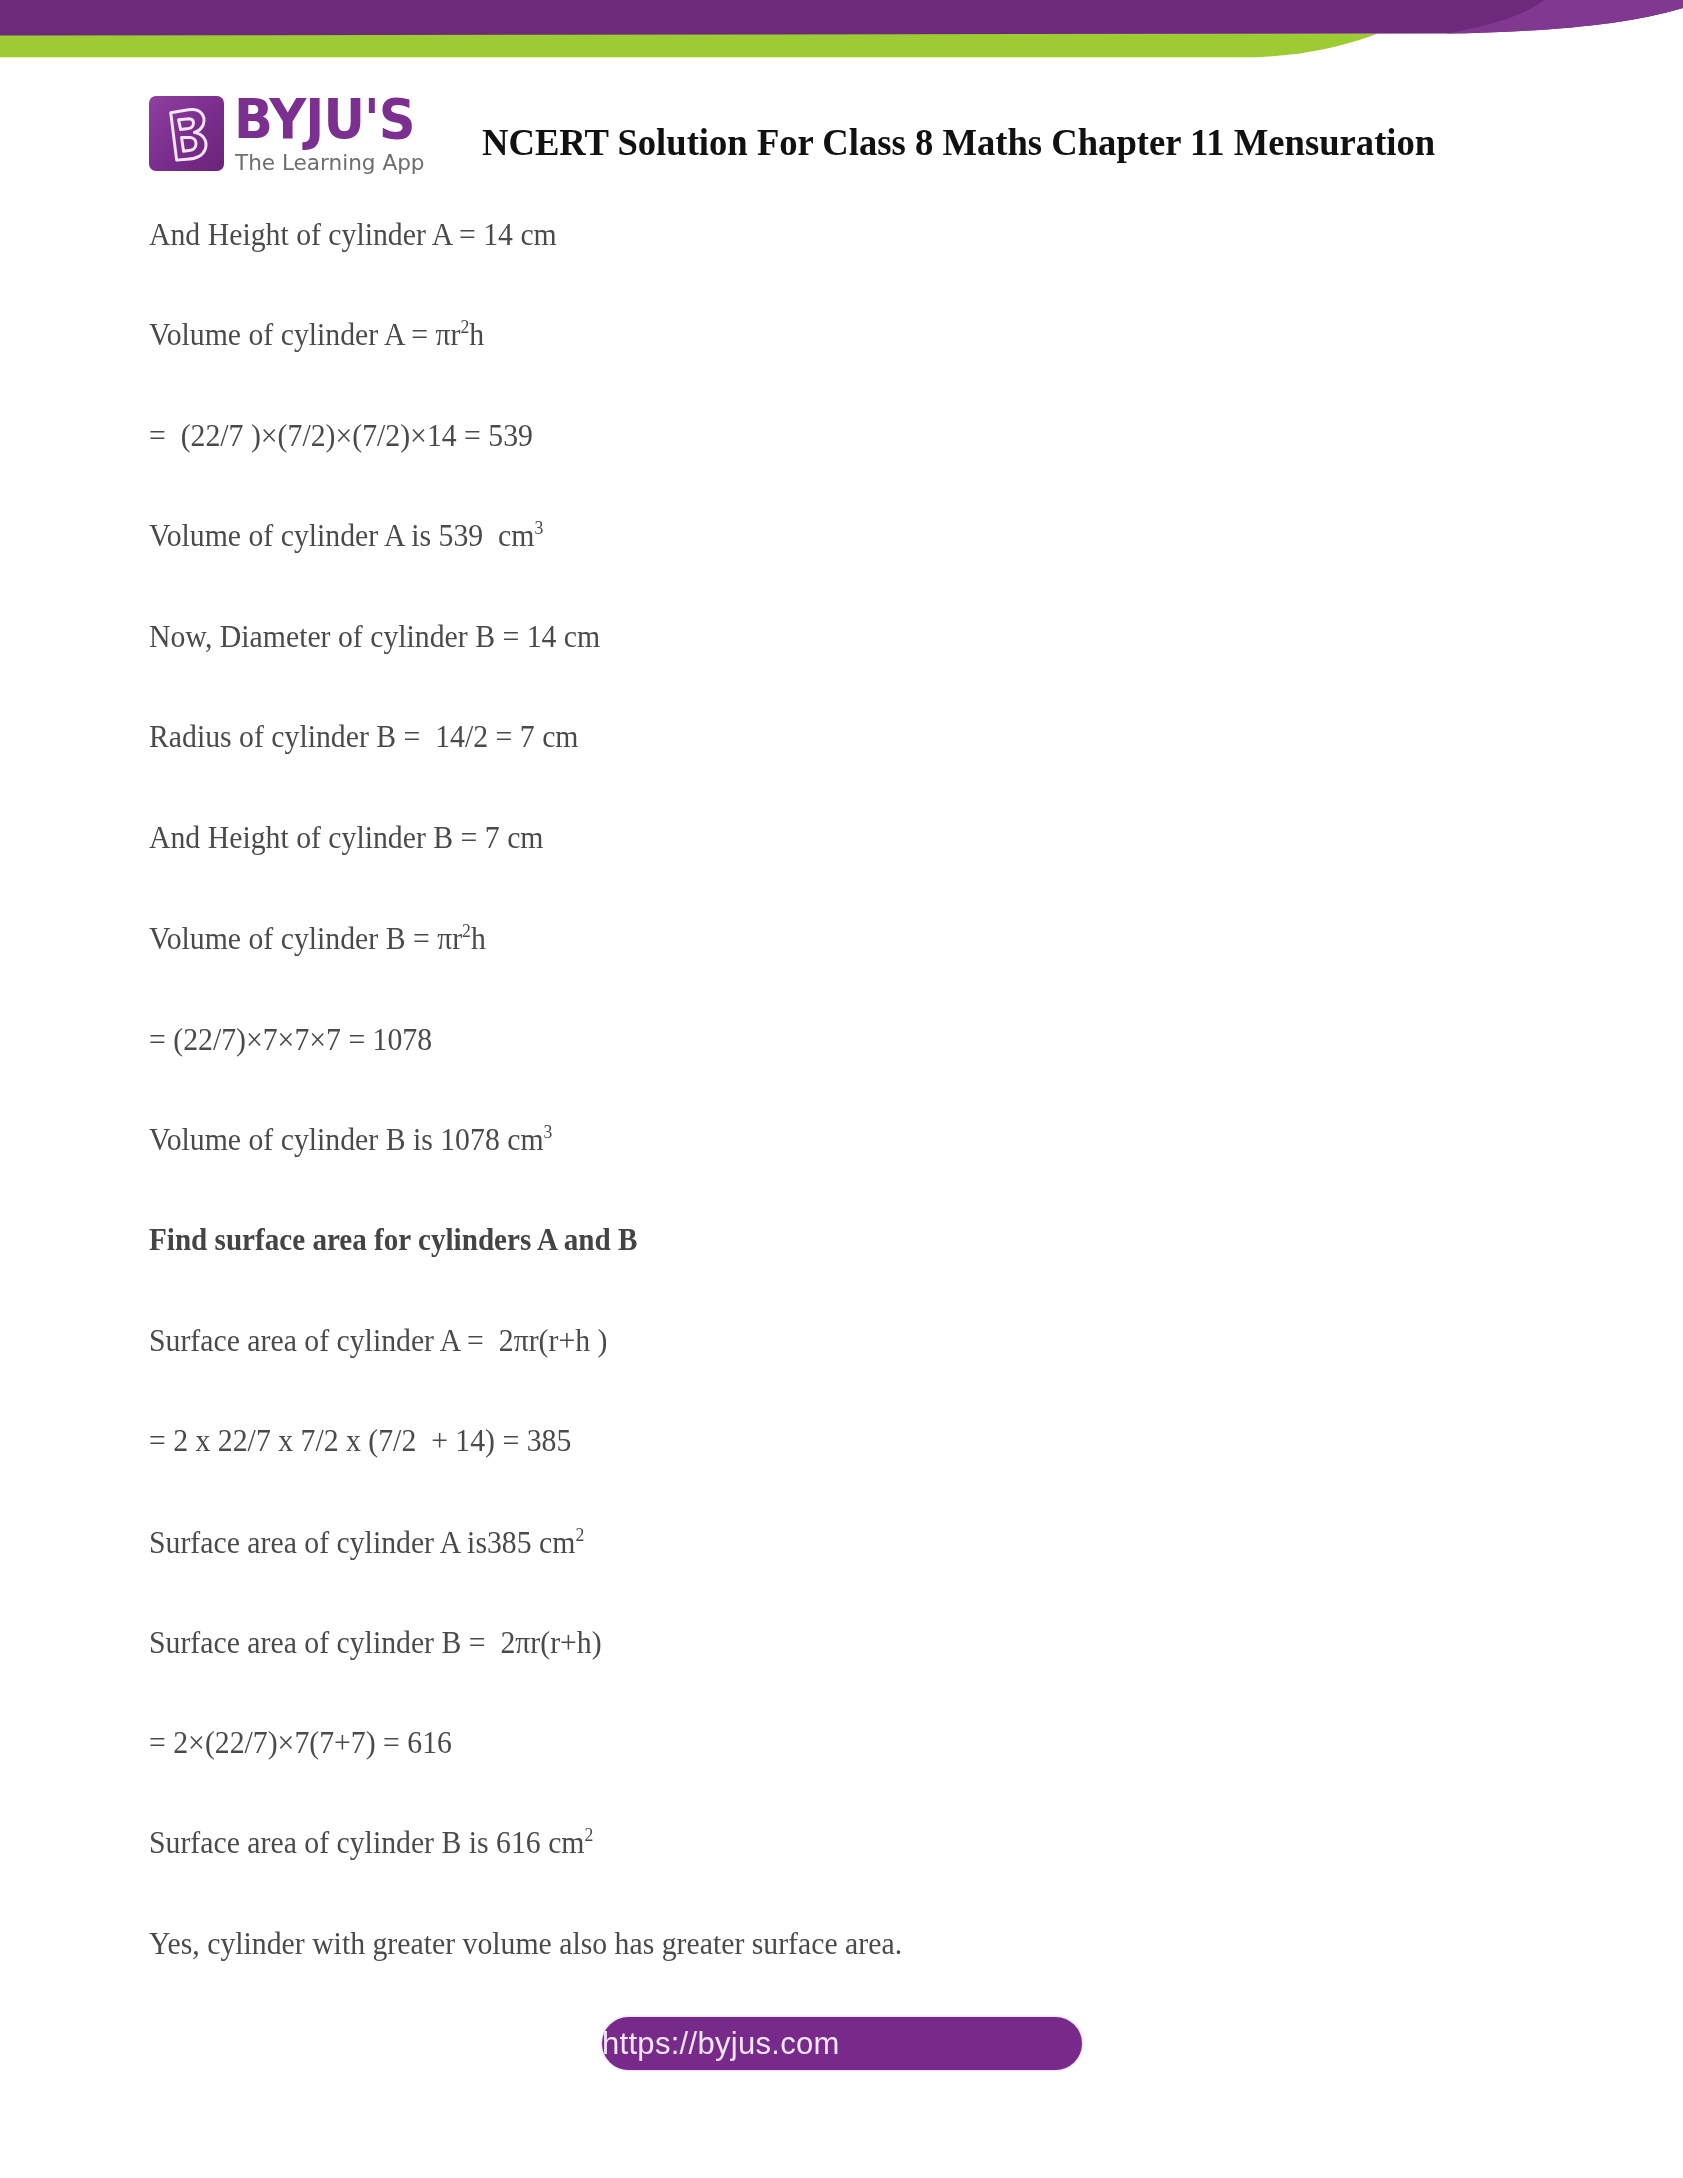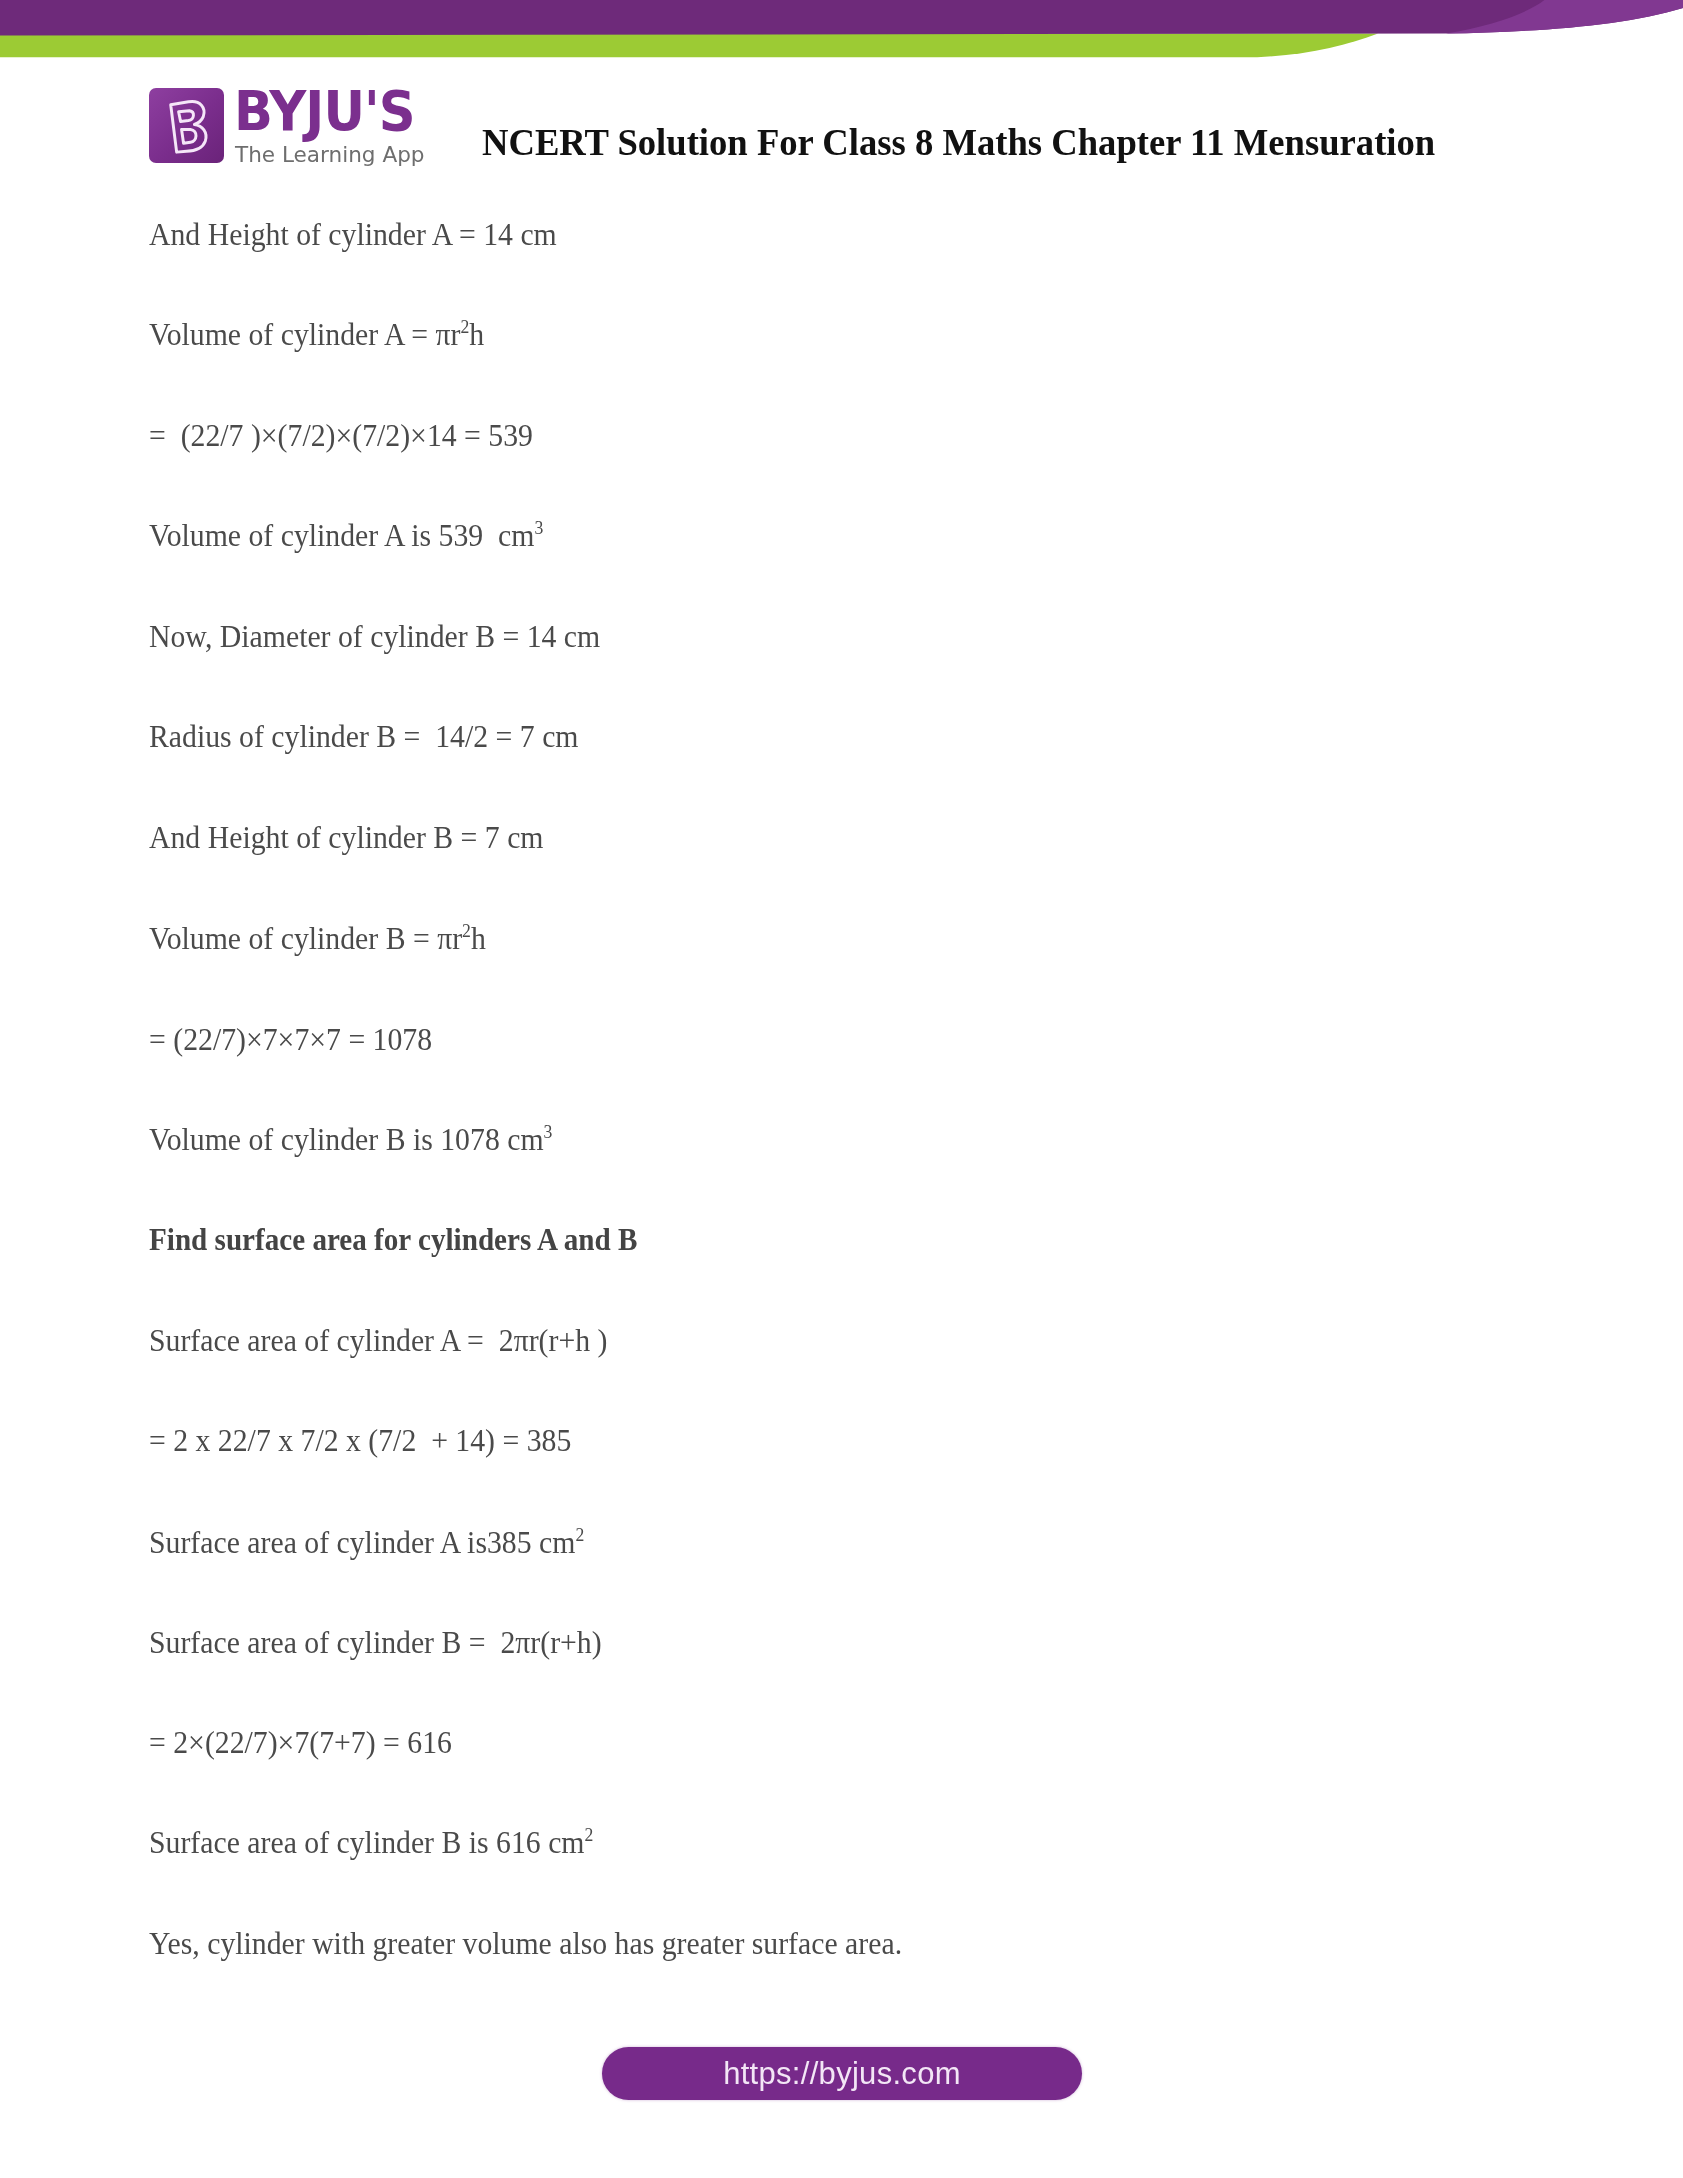--- a/index.html
+++ b/index.html
@@ -1,20 +1,20 @@
 <!DOCTYPE html>
 <html><head>
 <meta charset="utf-8">
 <style>
   html, body { margin: 0; padding: 0; background: #ffffff; }
   body { width: 1683px; height: 2178px; position: relative; overflow: hidden; }
 
   .top-band { position: absolute; left: 0; top: 0; width: 1683px; height: 69px; }
 
-  .logo { position: absolute; left: 149px; top: 88px; width: 287px; height: 79px; }
+  .logo { position: absolute; left: 149px; top: 96px; width: 287px; height: 79px; }
   .logo-box {
     position: absolute; left: 0; top: 0; width: 75px; height: 75px;
     border-radius: 7px;
     background: linear-gradient(135deg, #8e3fa0 0%, #7a2d8c 55%, #6a2379 100%);
   }
   .logo-b {
     position: absolute; left: 0; top: 0; width: 75px; height: 75px;
   }
   .logo-word {
     position: absolute; left: 85px; top: -6px;
@@ -47,23 +47,22 @@
     white-space: pre;
     transform: scaleX(0.93); transform-origin: left center;
   }
   .line.bold { font-weight: bold; color: #444444; transform: scaleX(0.91); }
   .line sup { font-size: 19px; line-height: 0; vertical-align: 0; position: relative; top: -12px; }
 
   .footer-pill {
     position: absolute; left: 602px; top: 2017px; width: 480px; height: 53px;
     border-radius: 27px; background: #772a8a;
     box-shadow: 0 0 3px rgba(120,40,140,0.35);
-    display: flex; align-items: center; justify-content: center;
+    display: flex; align-items: center; 
     text-decoration: none;
-    margin-top: 30px;
   }
   .footer-pill span {
     font-family: "Liberation Sans", sans-serif;
     font-size: 31px; color: #f3e6f6; letter-spacing: 0.3px;
   }
 </style>
 </head>
 <body>
 
 <svg class="top-band" viewBox="0 0 1700 70" preserveAspectRatio="none">

